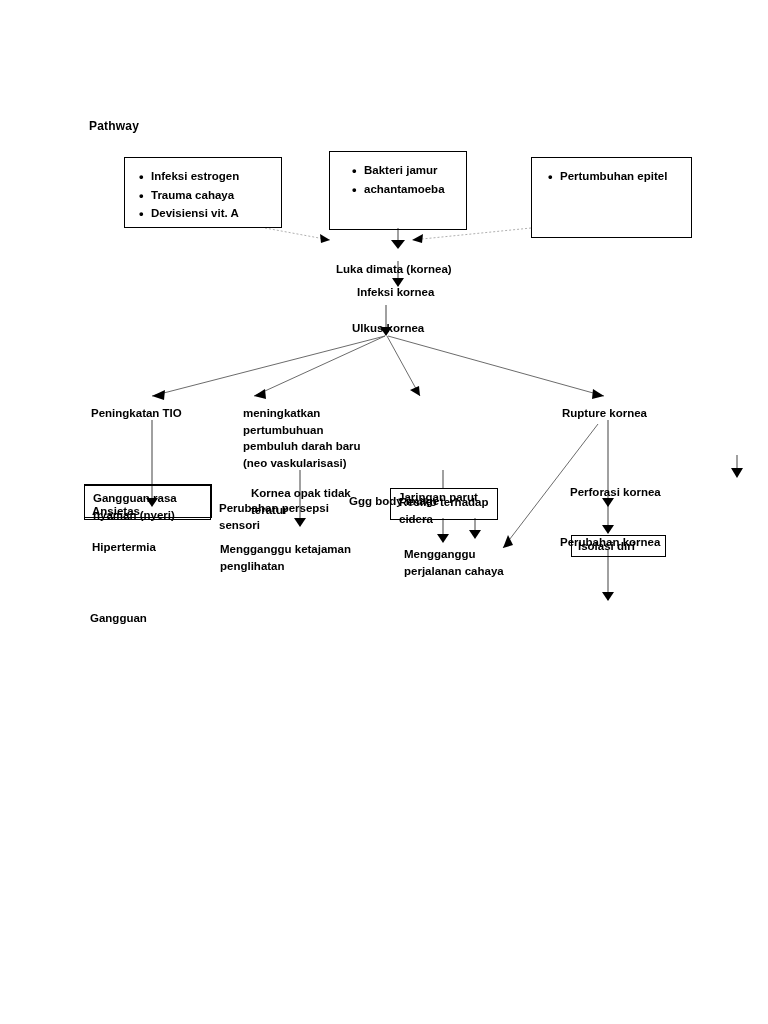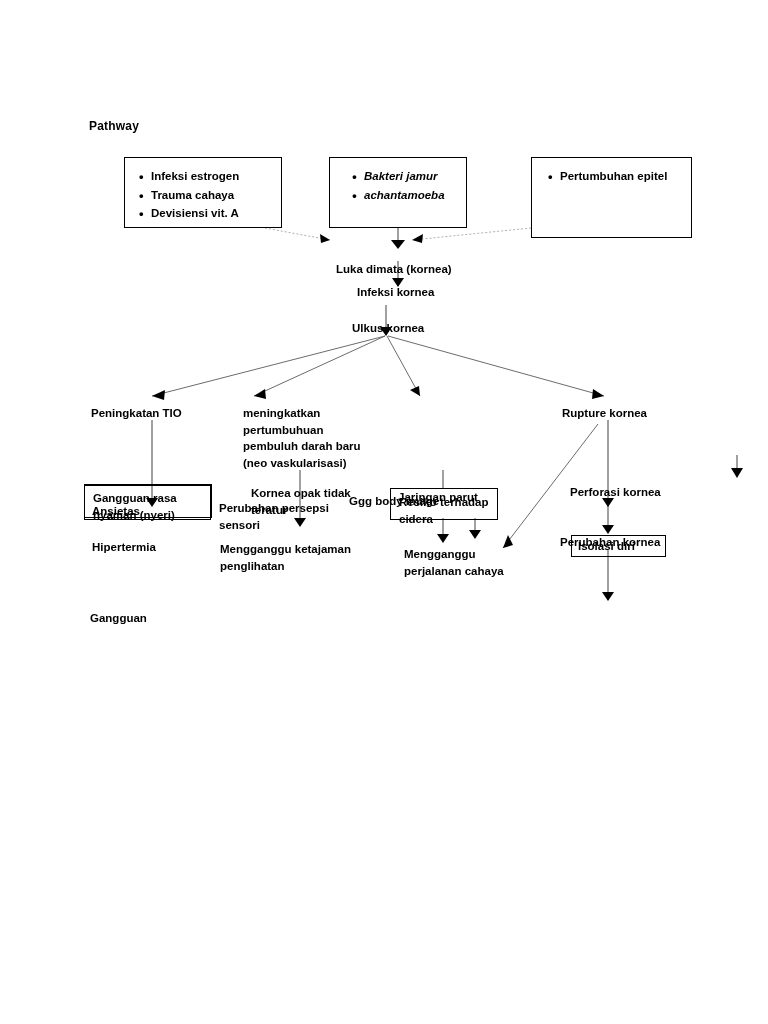--- a/index.html
+++ b/index.html
@@ -164,21 +164,21 @@
   <div class="title" style="left:89px; top:119px;">Pathway</div>
 
   <div class="bulletbox" style="left:108px; top:157px; width:158px; height:71px;margin-left:16px;">
     <ul>
       <li>Infeksi estrogen</li>
       <li>Trauma cahaya</li>
       <li>Devisiensi vit. A</li>
     </ul>
   </div>
 
-  <div class="bulletbox" style="left:329px; top:157px; width:138px; height:71px; padding-left:18px;font-style:italic;">
+  <div class="bulletbox" style="left:329px; top:151px; width:138px; height:79px; padding-left:18px;">
     <ul>
       <li>Bakteri jamur</li>
       <li>achantamoeba</li>
     </ul>
   </div>
 
   <div class="bulletbox" style="left:531px; top:157px; width:161px; height:81px; padding-left:12px;">
     <ul>
       <li>Pertumbuhan epitel</li>
     </ul>

